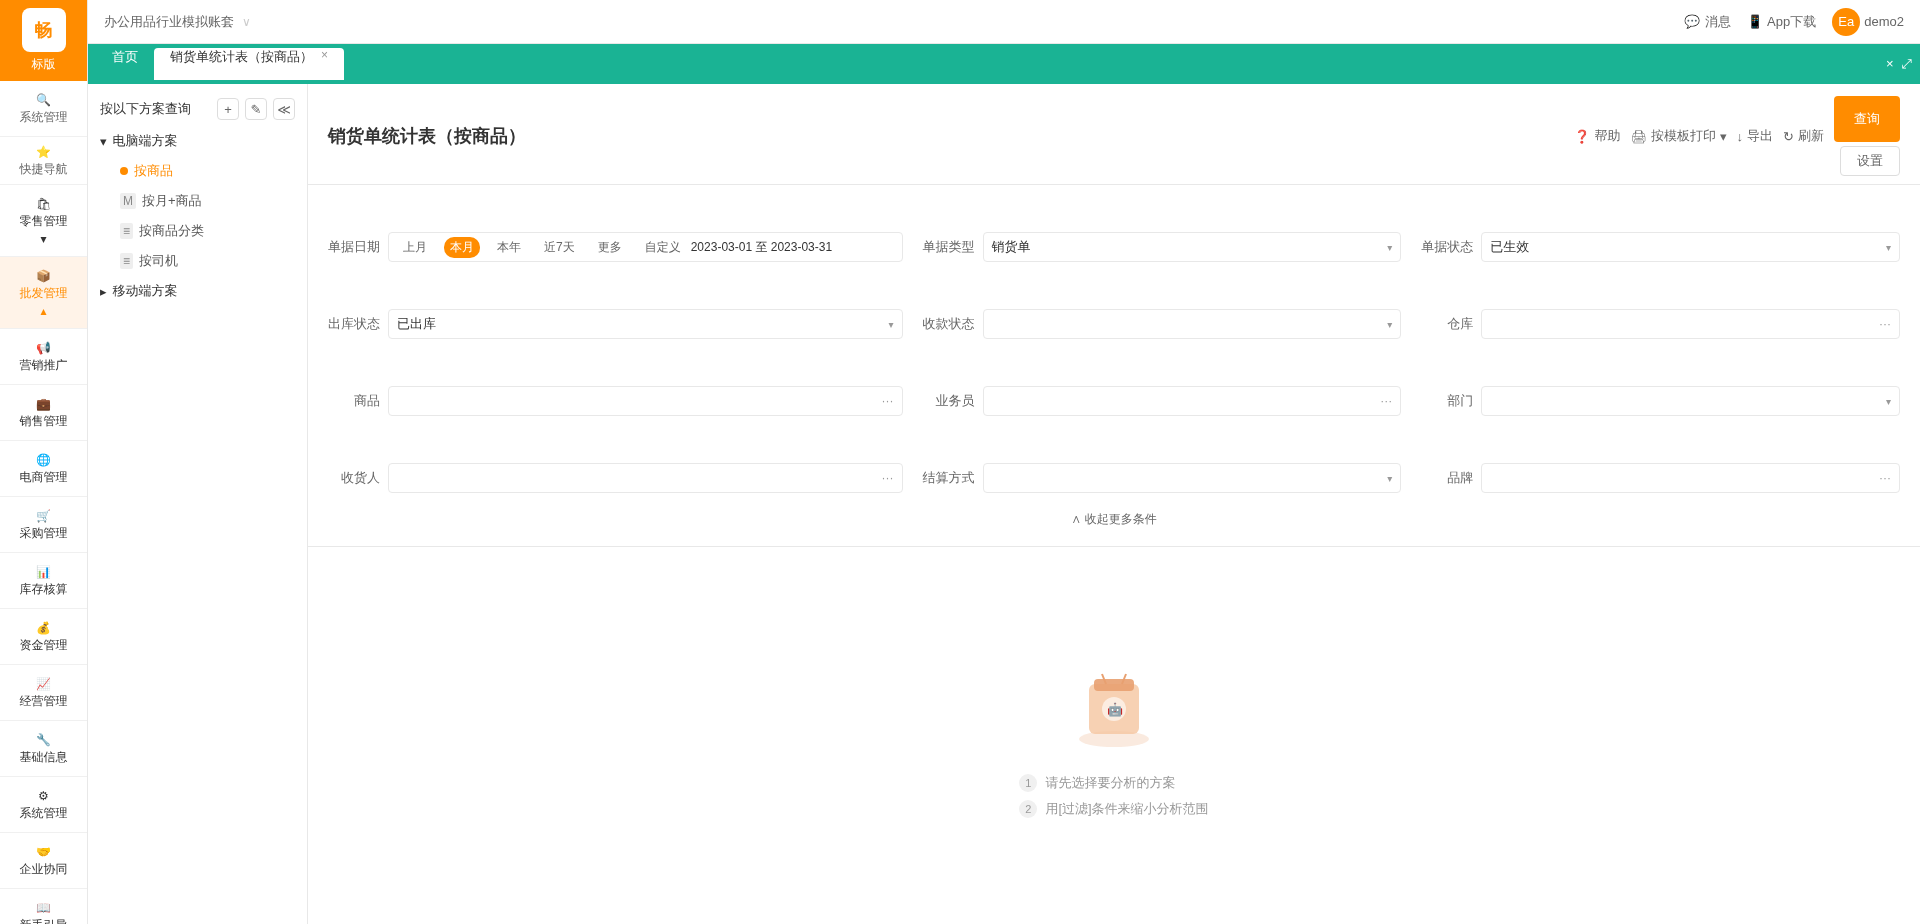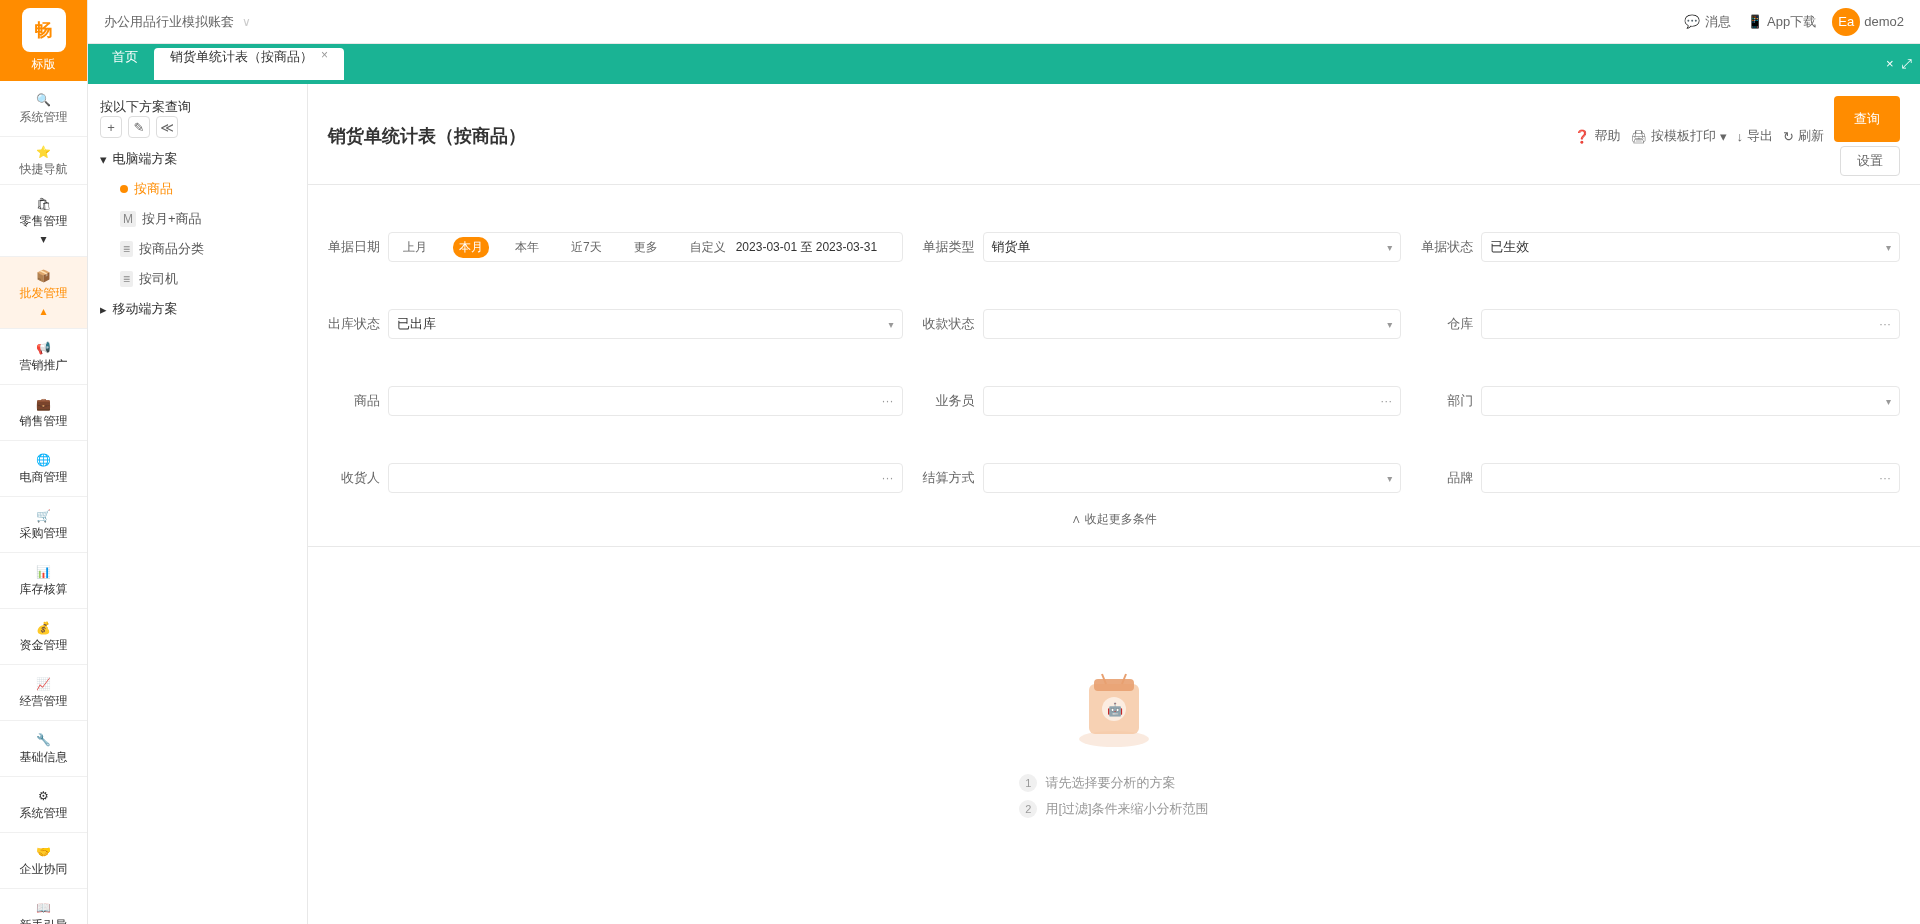--- a/index.html
+++ b/index.html
@@ -41,21 +41,21 @@
     .tab-item.home { color: #fff; background: transparent; }
     .tab-item.active { background: #fff; color: #333; }
     .tab-item.active .tab-close { color: #999; font-size: 12px; cursor: pointer; }
     .tab-expand { margin-left: auto; color: #fff; font-size: 14px; cursor: pointer; display: flex; gap: 8px; }
 
     
     .content { flex: 1; display: flex; overflow: hidden; background: #f0f2f5; }
 
     
     .left-panel { width: 220px; background: #fff; border-right: 1px solid #e8e8e8; padding: 8px 0; overflow-y: auto; }
-    .left-panel-header { display: flex; justify-content: space-between; padding: 6px 12px; flex-direction: column; }
+    .left-panel-header { display: flex; align-items: center; justify-content: space-between; padding: 6px 12px; }
     .left-panel-title { font-size: 13px; color: #333; font-weight: 500; }
     .left-panel-actions { display: flex; gap: 6px; align-items: center; }
     .icon-btn { width: 22px; height: 22px; border: 1px solid #ddd; border-radius: 4px; display: flex; align-items: center; justify-content: center; cursor: pointer; font-size: 13px; color: #666; background: #fff; }
     .tree-parent { padding: 6px 12px; cursor: pointer; display: flex; align-items: center; gap: 6px; font-size: 13px; color: #333; }
     .tree-sub { padding: 6px 12px 6px 32px; cursor: pointer; display: flex; align-items: center; gap: 6px; font-size: 13px; color: #555; }
     .tree-sub.active { color: #ff8c00; }
     .dot-active { width: 8px; height: 8px; border-radius: 50%; background: #ff8c00; display: inline-block; }
 
     
     .right-panel { flex: 1; display: flex; flex-direction: column; overflow: hidden; }
@@ -70,21 +70,21 @@
 
     
     .filter-area { background: #fff; padding: 12px 20px; border-bottom: 1px solid #e8e8e8; }
     .filter-row { display: flex; align-items: center; margin-bottom: 12px; gap: 0; }
     .filter-row:last-child { margin-bottom: 0; }
     .filter-item { display: flex; align-items: center; flex: 1; margin-top: 35px; }
     .filter-label { color: #666; font-size: 13px; white-space: nowrap; width: 60px; text-align: right; padding-right: 8px; }
     .filter-control { flex: 1; border: 1px solid #e8e8e8; border-radius: 4px; height: 30px; padding: 0 8px; display: flex; align-items: center; justify-content: space-between; background: #fff; cursor: pointer; font-size: 13px; color: #333; }
     .filter-control .more-btn { color: #999; font-size: 12px; }
     .filter-control-date { flex: 1; border: 1px solid #e8e8e8; border-radius: 4px; height: 30px; padding: 0 8px; display: flex; align-items: center; gap: 4px; background: #fff; }
-    .date-tags { display: flex; gap: 20px; align-items: flex-start; }
+    .date-tags { display: flex; gap: 11px; align-items: flex-start; }
     .date-tag { padding: 2px 6px; border-radius: 3px; font-size: 12px; cursor: pointer; color: #666; }
     .date-tag.active { background: #ff8c00; color: #fff; border-radius: 10px; }
     .date-value { font-size: 12px; color: #333; }
     .dropdown-arrow { color: #999; font-size: 10px; margin-left: 4px; }
     .collapse-btn { text-align: center; padding: 6px; cursor: pointer; color: #666; font-size: 12px; background: #fff; }
     .filter-divider { width: 20px; }
 
     
     .empty-state { flex: 1; display: flex; flex-direction: column; align-items: center; justify-content: center; background: #fff; }
     .empty-icon { width: 100px; height: 100px; margin-bottom: 20px; }

